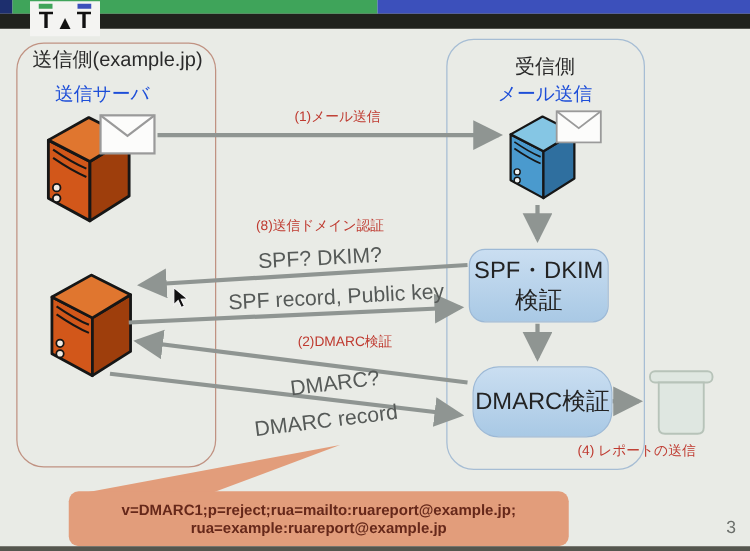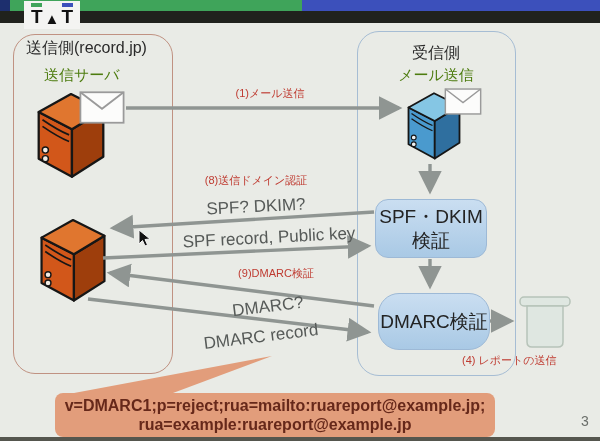--- a/index.html
+++ b/index.html
@@ -16,35 +16,35 @@
     font-weight:700;font-size:19px;color:#111;line-height:1;padding-bottom:3px;box-sizing:border-box;}
   .logo-box .tri{font-size:15px;}
   .logo-cap{height:4px;width:11px;z-index:4;}
   .cap-green{left:31px;top:3px;background:#3fa45a;}
   .cap-blue{left:62px;top:3px;background:#3c50bb;}
   
   .group-box{border-radius:22px;background:transparent;}
   .sender-box{left:13px;top:34px;width:158px;height:338px;border:1.6px solid #c09282;}
   .receiver-box{left:357px;top:31px;width:157px;height:343px;border:1.6px solid #a6bdd4;}
   .box-title{font-size:16px;color:#2a2a2a;white-space:nowrap;}
-  .srv-label{font-size:15px;color:#4d7c0f;white-space:nowrap;}
+  .srv-label{font-size:15px;color:#1d4ed8;white-space:nowrap;}
   
   .verify-box{background:linear-gradient(#cadef1,#a9c9e5);border:1px solid #9db9d6;border-radius:13px;
     display:flex;flex-direction:column;align-items:center;justify-content:center;
     color:#232323;font-size:19px;line-height:1.25;text-align:center;}
   .spf-box{left:375px;top:199px;width:110px;height:57px;}
   .dmarc-box{left:378px;top:293px;width:110px;height:55px;border-radius:21px;}
   
   .red-label{color:#bf3a30;font-size:11px;white-space:nowrap;}
   .gray-label{color:#565a58;font-size:17px;white-space:nowrap;}
   .centered{transform:translateX(-50%);}
   
-  .callout-box{left:55px;top:393px;width:440px;height:44px;background:#e29d7b;border-radius:8px;
+  .callout-box{left:55px;top:393px;width:400px;height:44px;background:#e29d7b;border-radius:8px;
     display:flex;flex-direction:column;align-items:center;justify-content:center;
-    color:#66281a;font-size:16px;font-weight:700;line-height:1.2;}
+    color:#66281a;font-size:12px;font-weight:700;line-height:1.2;}
   .page-num{left:581px;top:413px;font-size:14px;color:#6a6e6a;}
   .bottom-strip{left:0;top:437px;width:600px;height:4px;background:#55564e;}
   svg{display:block;}
 </style>
 </head>
 <body>
 
 <div class="slide">
 
   <div class="abs band-navy"></div>
@@ -55,21 +55,21 @@
     <span>T</span>
       <span class="tri">▲</span>
       <span>T</span>
   </div>
   <div class="abs logo-cap cap-green"></div>
   <div class="abs logo-cap cap-blue"></div>
 
   <div class="abs group-box sender-box"></div>
   <div class="abs group-box receiver-box"></div>
 
-  <div class="abs box-title" style="left:26px;top:38px;">送信側(record.jp)</div>
+  <div class="abs box-title" style="left:26px;top:38px;">送信側(example.jp)</div>
   <div class="abs box-title centered" style="left:436px;top:43px;">受信側</div>
 
   <div class="abs srv-label" style="left:44px;top:66px;">送信サーバ</div>
   <div class="abs srv-label centered" style="left:436px;top:66px;">メール送信</div>
 
   <svg class="abs" style="left:33px;top:87px;" width="76" height="92" viewBox="0 0 80 96">
     <g stroke="#161616" stroke-width="2.4" stroke-linejoin="round">
       <polygon points="6,26 41,44 41,94 6,75" fill="#d2571a"></polygon>
       <polygon points="41,44 74,24 74,73 41,94" fill="#9e3e0c"></polygon>
       <polygon points="6,26 40,7 74,24 41,44" fill="#e0762f"></polygon>
@@ -141,21 +141,21 @@
     <span>検証</span>
   </div>
   <div class="abs verify-box dmarc-box">
     <span>DMARC検証</span>
   </div>
 
   <div class="abs red-label centered" style="left:270px;top:86px;">(1)メール送信</div>
   <div class="abs red-label centered" style="left:256px;top:173px;">(8)送信ドメイン認証</div>
   <div class="abs gray-label centered" style="left:256px;top:197px;transform:translateX(-50%) rotate(-3deg);">SPF? DKIM?</div>
   <div class="abs gray-label centered" style="left:269px;top:228px;transform:translateX(-50%) rotate(-3deg);">SPF record, Public key</div>
-  <div class="abs red-label centered" style="left:276px;top:266px;">(9)DMARC検証</div>
+  <div class="abs red-label centered" style="left:276px;top:266px;">(2)DMARC検証</div>
   <div class="abs gray-label centered" style="left:268px;top:297px;transform:translateX(-50%) rotate(-7deg);">DMARC?</div>
   <div class="abs gray-label centered" style="left:261px;top:327px;transform:translateX(-50%) rotate(-7deg);">DMARC record</div>
   <div class="abs red-label" style="left:462px;top:353px;">(4) レポートの送信</div>
 
   <div class="abs callout-box">
     <span>v=DMARC1;p=reject;rua=mailto:ruareport@example.jp;</span>
     <span>rua=example:ruareport@example.jp</span>
   </div>
 
   <div class="abs page-num">3</div>

